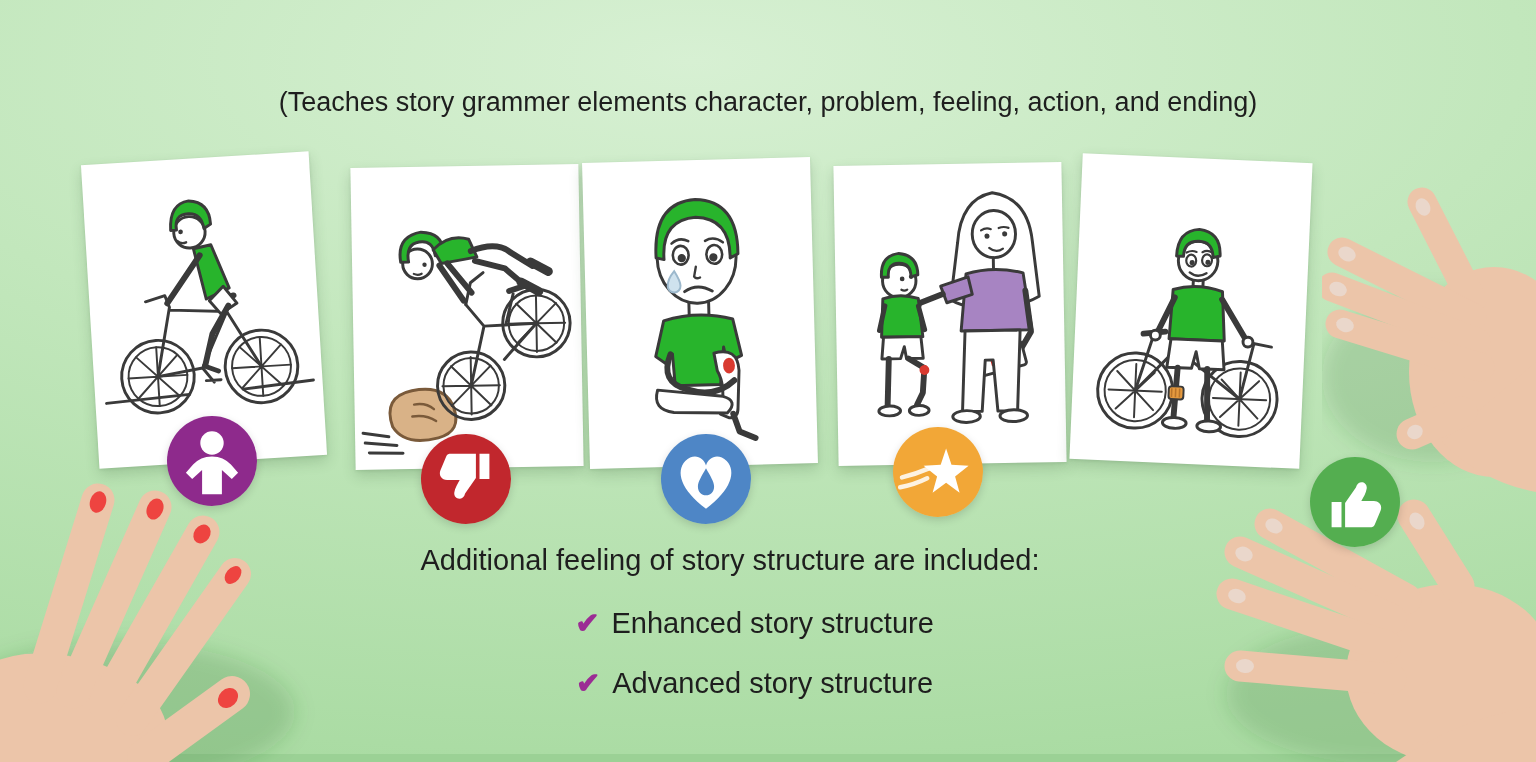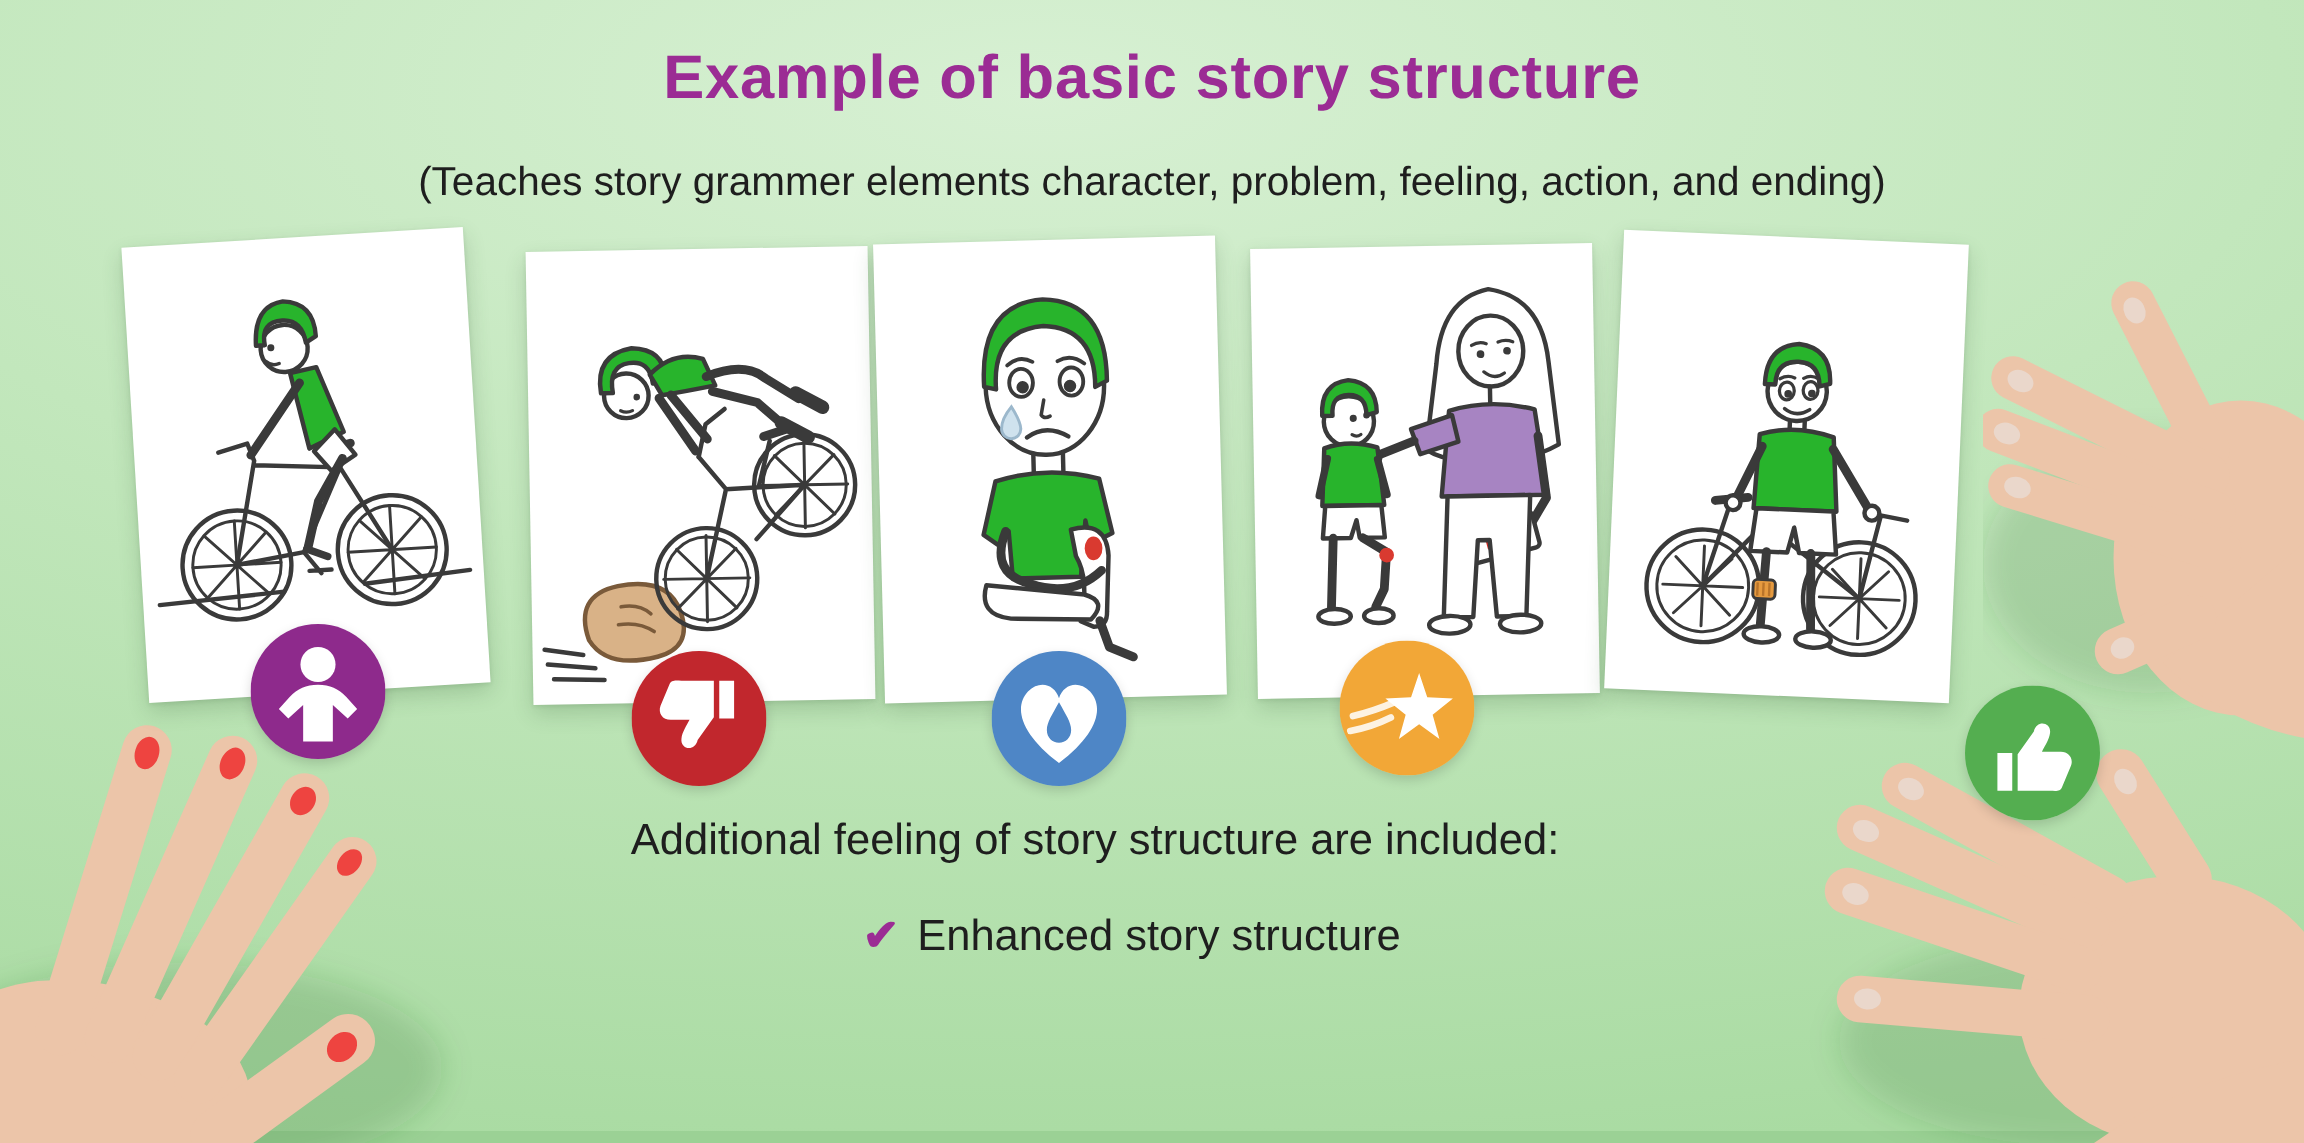--- a/index.html
+++ b/index.html
@@ -14,21 +14,21 @@
     position:absolute;background:#fff;z-index:3;
     box-shadow:0 6px 14px rgba(40,80,40,.20), 0 1px 3px rgba(40,80,40,.12);
   }
   .badge{
     position:absolute;width:90px;height:90px;border-radius:50%;z-index:5;
     box-shadow:0 3px 8px rgba(0,0,0,.15);
   }
   .badge svg{display:block;}
   .txt{position:absolute;left:0;width:100%;text-align:center;z-index:4;color:#1e1e1e;}
   .title{top:28px;font-size:41px;font-weight:bold;color:#9b2c94;letter-spacing:.5px;}
-  .subtitle{top:106px;font-size:27px;}
+  .subtitle{top:87px;font-size:27px;}
   .included-heading{top:544px;font-size:29px;width:auto;left:0;right:76px;}
   .check-item{position:absolute;left:13px;right:40px;text-align:center;font-size:29px;z-index:4;color:#1e1e1e;}
   .check-item .check{color:#9b2c94;font-weight:bold;margin-right:12px;}
   .item-1{top:606px;}
   .item-2{top:666px;}
   
   .ink{stroke:#3a3a3a;stroke-width:3;fill:none;stroke-linecap:round;stroke-linejoin:round;}
   .ink-thick{stroke:#3a3a3a;stroke-width:6;fill:none;stroke-linecap:round;stroke-linejoin:round;}
   .green{fill:#28b42c;stroke:#3a3a3a;stroke-width:3;stroke-linejoin:round;}
   .purple{fill:#a784c2;stroke:#3a3a3a;stroke-width:3;stroke-linejoin:round;}
@@ -109,21 +109,20 @@
       <g fill="#ead7cb">
         <ellipse cx="78" cy="32" rx="9" ry="7" transform="rotate(29 78 32)"></ellipse>
         <ellipse cx="48" cy="60" rx="9" ry="7" transform="rotate(24 48 60)"></ellipse>
         <ellipse cx="41" cy="102" rx="9" ry="7" transform="rotate(19 41 102)"></ellipse>
         <ellipse cx="49" cy="172" rx="9" ry="7" transform="rotate(5 49 172)"></ellipse>
         <ellipse cx="221" cy="27" rx="7" ry="9" transform="rotate(-32 221 27)"></ellipse>
       </g>
     </svg>
   </div>
 
-  <div class="txt title">Example of basic story structure</div>
   <div class="txt subtitle">(Teaches story grammer elements character, problem, feeling, action, and ending)</div>
 
   <div class="card" style="left:90px;top:158px;width:228px;height:304px;transform:rotate(-3.5deg);">
     <svg width="228" height="304" viewBox="0 0 230 310">
       <path class="ink" d="M10 244 L95 240 M150 238 L222 233"></path>
       <circle class="ink" cx="64" cy="220" r="37"></circle>
         <circle class="ink" style="stroke-width:2" cx="64" cy="220" r="30"></circle>
       <path class="ink" style="stroke-width:2" d="M34 220 H94 M64 190 V250 M43 199 L85 241 M43 241 L85 199"></path>
       <circle class="ink" cx="170" cy="216" r="37"></circle>
         <circle class="ink" style="stroke-width:2" cx="170" cy="216" r="30"></circle>
@@ -299,14 +298,17 @@
       <path fill="#fff" d="M24 50 h11 v28 h-11 z M39 78 L39 51 L51 34 C53 25 64 27 63 35 C62.5 40 59 45 57 49 L71 49 C77 49 80.5 54 78.5 59.5 L72 75 C70.5 79 67 78 63 78 Z"></path>
     </svg>
   </div>
 
   <div class="txt included-heading">Additional feeling of story structure are included:</div>
 
   <div class="check-item item-1">
     <span class="check">✔</span><span>Enhanced story structure</span>
   </div>
 
+  <div class="check-item item-2">
+    <span class="check">✔</span><span>Advanced story structure</span>
+  </div>
 
 </div>
 
 </body></html>

